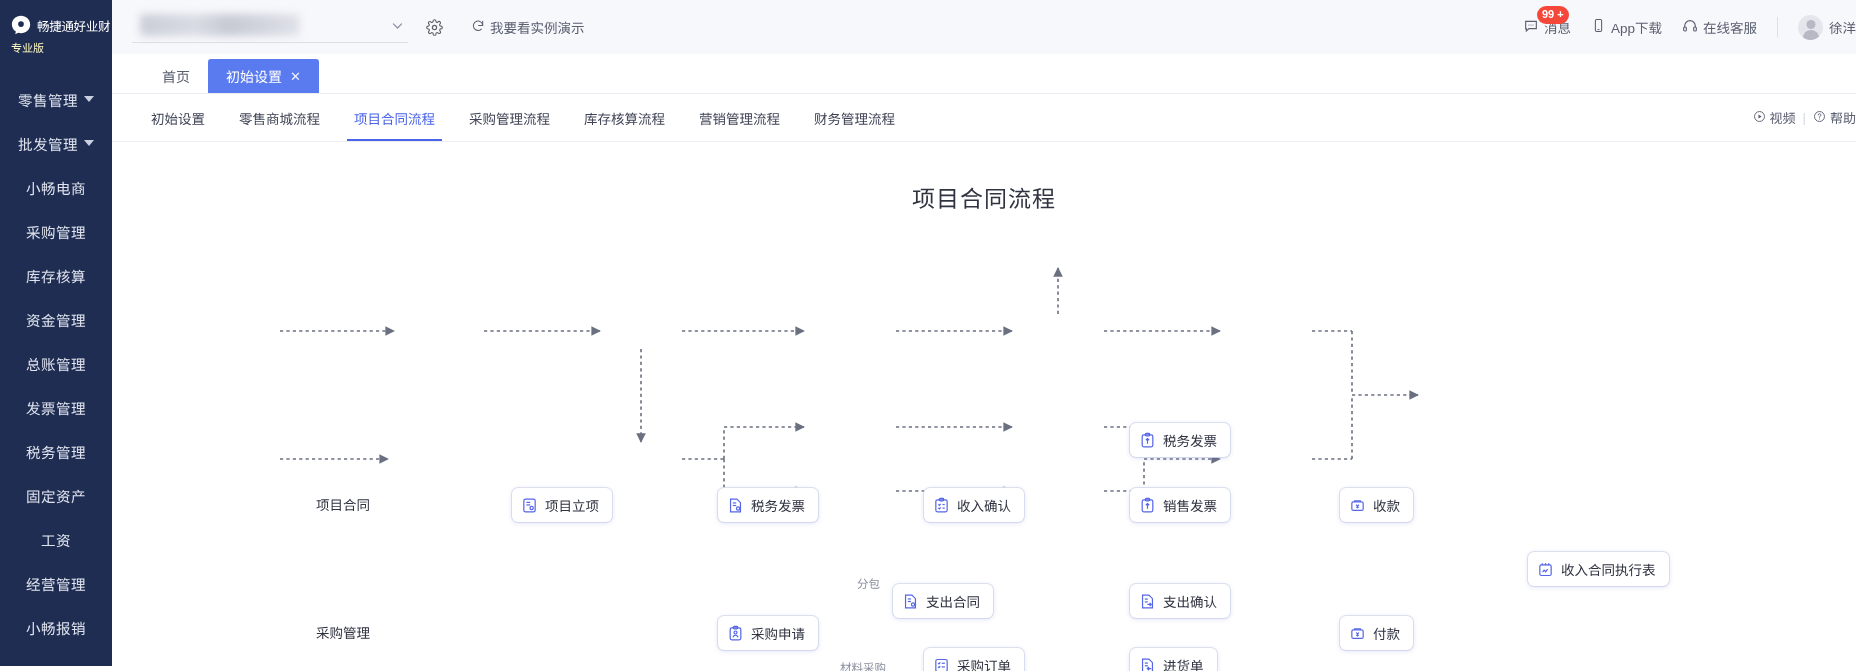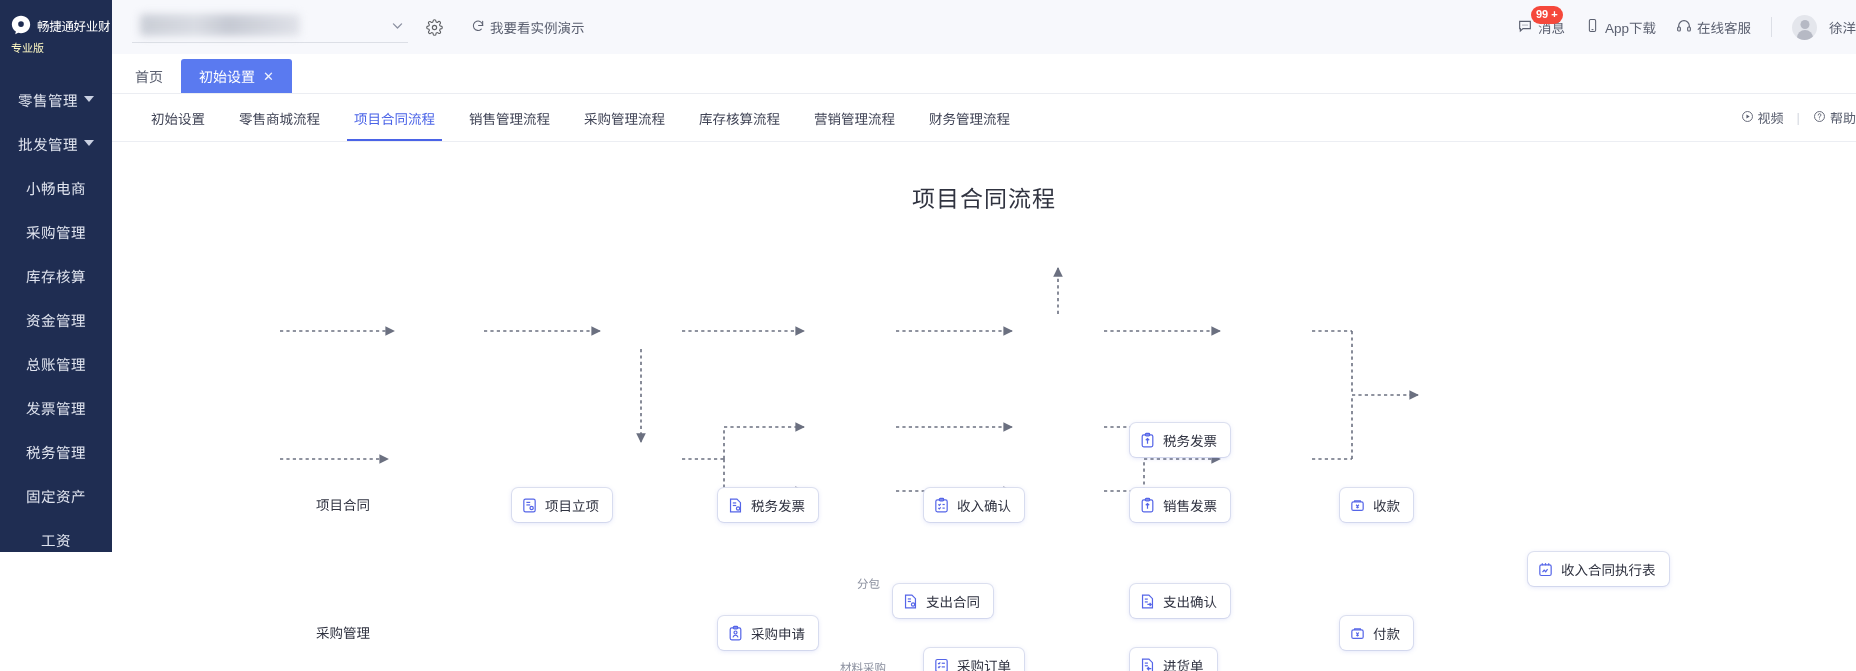--- a/index.html
+++ b/index.html
@@ -6,21 +6,21 @@
   * { box-sizing: border-box; margin: 0; padding: 0; }
   html, body {
     width: 1856px; height: 671px;
     font-family: "Liberation Sans", "DejaVu Sans", sans-serif;
     background: #ffffff; overflow: hidden;
   }
   .app { position: relative; width: 1856px; height: 671px; display: flex; }
 
   
   .sidebar {
-    width: 112px; height: 552px; background: #1f2d52;
+    width: 112px; height: 666px; background: #1f2d52;
     flex: 0 0 112px; position: relative; overflow: hidden;
   }
   .brand { padding: 14px 8px 10px 10px; }
   .brand-row { display: flex; align-items: center; gap: 5px; }
   .brand-logo { width: 22px; height: 22px; flex: 0 0 22px; position: relative; }
   .brand-logo svg { display: block; }
   .brand-name {
     color: #ffffff; font-size: 12.5px; letter-spacing: -0.3px;
     white-space: nowrap; font-weight: 500;
   }
@@ -67,39 +67,39 @@
   .tb-item {
     display: flex; align-items: center; gap: 5px; color: #5b6070;
     font-size: 13.5px; cursor: pointer; position: relative; white-space: nowrap;
   }
   .badge {
     position: absolute; top: -11px; left: 14px; background: #f5483b; color: #fff;
     font-size: 11px; line-height: 1; padding: 3px 5px 4px; border-radius: 9px;
     font-weight: bold; white-space: nowrap;
   }
   .divider-v { width: 1px; height: 20px; background: #dcdfe6; }
-  .avatar-wrap { display: flex; align-items: center; gap: 12px; padding-right: 0; justify-content: space-between; }
+  .avatar-wrap { display: flex; align-items: center; gap: 6px; padding-right: 0; justify-content: space-between; }
   .avatar {
     width: 25px; height: 25px; border-radius: 50%; background: #e4e6ec;
     position: relative; overflow: hidden; flex: 0 0 25px;
   }
   .avatar::before {
     content: ""; position: absolute; left: 50%; top: 5px; width: 9px; height: 9px;
     background: #b6b9c4; border-radius: 50%; transform: translateX(-50%);
   }
   .avatar::after {
     content: ""; position: absolute; left: 50%; top: 15px; width: 16px; height: 12px;
     background: #b6b9c4; border-radius: 8px 8px 0 0; transform: translateX(-50%);
   }
   .uname { color: #5b6070; font-size: 13.5px; }
 
   
   .tabstrip {
     height: 40px; background: #ffffff; display: flex; align-items: flex-end;
-    padding-left: 5px; flex: 0 0 40px; border-bottom: 1px solid #ebedf2;
+    padding-left: 32px; flex: 0 0 40px; border-bottom: 1px solid #ebedf2;
   }
   .tabchip {
     height: 34px; padding: 0 18px; display: flex; align-items: center;
     font-size: 14px; color: #5b6070; cursor: pointer; gap: 8px;
     border-radius: 3px 3px 0 0;
   }
   .tabchip.active { background: #5a7af0; color: #ffffff; }
   .tab-x { font-size: 13px; opacity: .9; }
 
   
@@ -112,21 +112,21 @@
     font-size: 13.5px; color: #404456; padding: 0 17px; height: 47px;
     display: flex; align-items: center; cursor: pointer; position: relative;
     white-space: nowrap;
   }
   .subtab.active { color: #4a63e7; }
   .subtab.active::after {
     content: ""; position: absolute; left: 10px; right: 10px; bottom: 0;
     height: 2px; background: #4a63e7;
   }
   .subtabs-right {
-    margin-left: auto; display: flex; align-items: center; gap: 13px;
+    margin-left: auto; display: flex; align-items: center; gap: 7px;
     font-size: 13px; color: #5b6070; padding-right: 0px;
   }
   .st-link { display: flex; align-items: center; gap: 4px; cursor: pointer; white-space: nowrap;}
   .st-sep { color: #d5d8e0; }
 
   
   .canvas { flex: 1 1 auto; position: relative; background: #ffffff; overflow: hidden; }
   .diagram-title {
     position: absolute; left: 0; right: 0; top: 38px; text-align: center;
     font-size: 23px; color: #303340; letter-spacing: 1px;
@@ -299,23 +299,20 @@
       <div class="subtab">
           <span>初始设置</span>
         </div>
       <div class="subtab">
           <span>零售商城流程</span>
         </div>
       <div class="subtab active">
           <span>项目合同流程</span>
         </div>
       <div class="subtab">
-          <span>销售管理流程</span>
-        </div>
-      <div class="subtab">
           <span>采购管理流程</span>
         </div>
       <div class="subtab">
           <span>库存核算流程</span>
         </div>
       <div class="subtab">
           <span>营销管理流程</span>
         </div>
       <div class="subtab">
           <span>财务管理流程</span>

